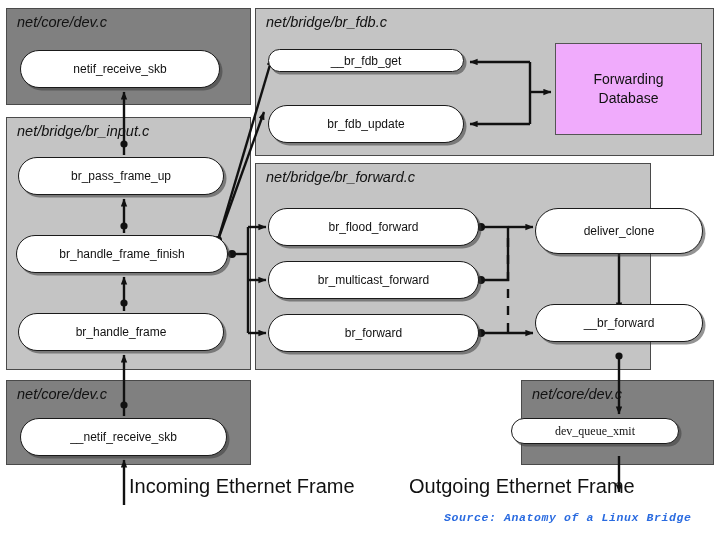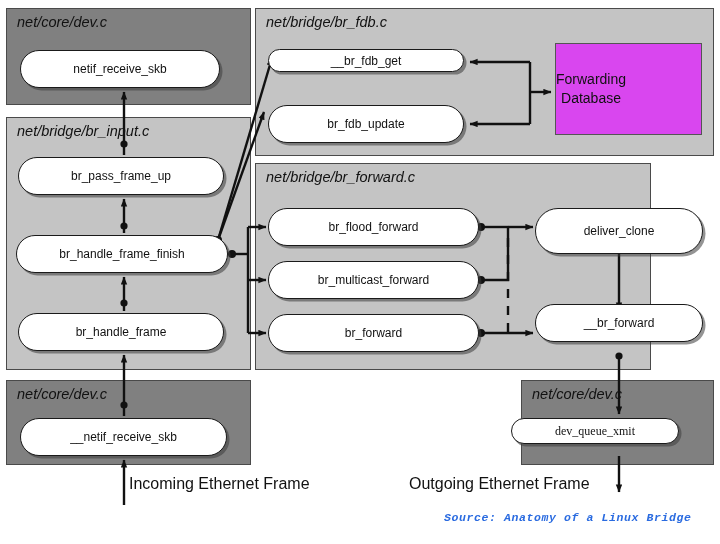--- a/index.html
+++ b/index.html
@@ -26,27 +26,27 @@
   .node{
     position:absolute;box-sizing:border-box;
     background:#ffffff;border:1.6px solid #1a1a1a;
     border-radius:999px;
     display:flex;align-items:center;justify-content:center;
     font-size:12px;color:#111;white-space:nowrap;
     box-shadow:2.5px 2.5px 0 rgba(60,60,60,0.55);
   }
   .dbbox{
     position:absolute;box-sizing:border-box;
-    background:#d946ef;border:1.6px solid #555;
-    display:flex;align-items:center;justify-content:flex-start;
+    background:#f0abfc;border:1.6px solid #555;
+    display:flex;align-items:center;justify-content:center;
     text-align:center;line-height:1.35;
     font-size:14px;color:#111;
   }
   .flabel{
-    position:absolute;font-size:16px;color:#111;white-space:nowrap;
+    position:absolute;font-size:20px;color:#111;white-space:nowrap;
   }
   .source-note{
     position:absolute;
     font-family:"Liberation Mono",monospace;
     font-size:11.5px;font-weight:bold;letter-spacing:0.6px;
     white-space:nowrap;
     font-style:italic;
   }
 </style>
 </head>

